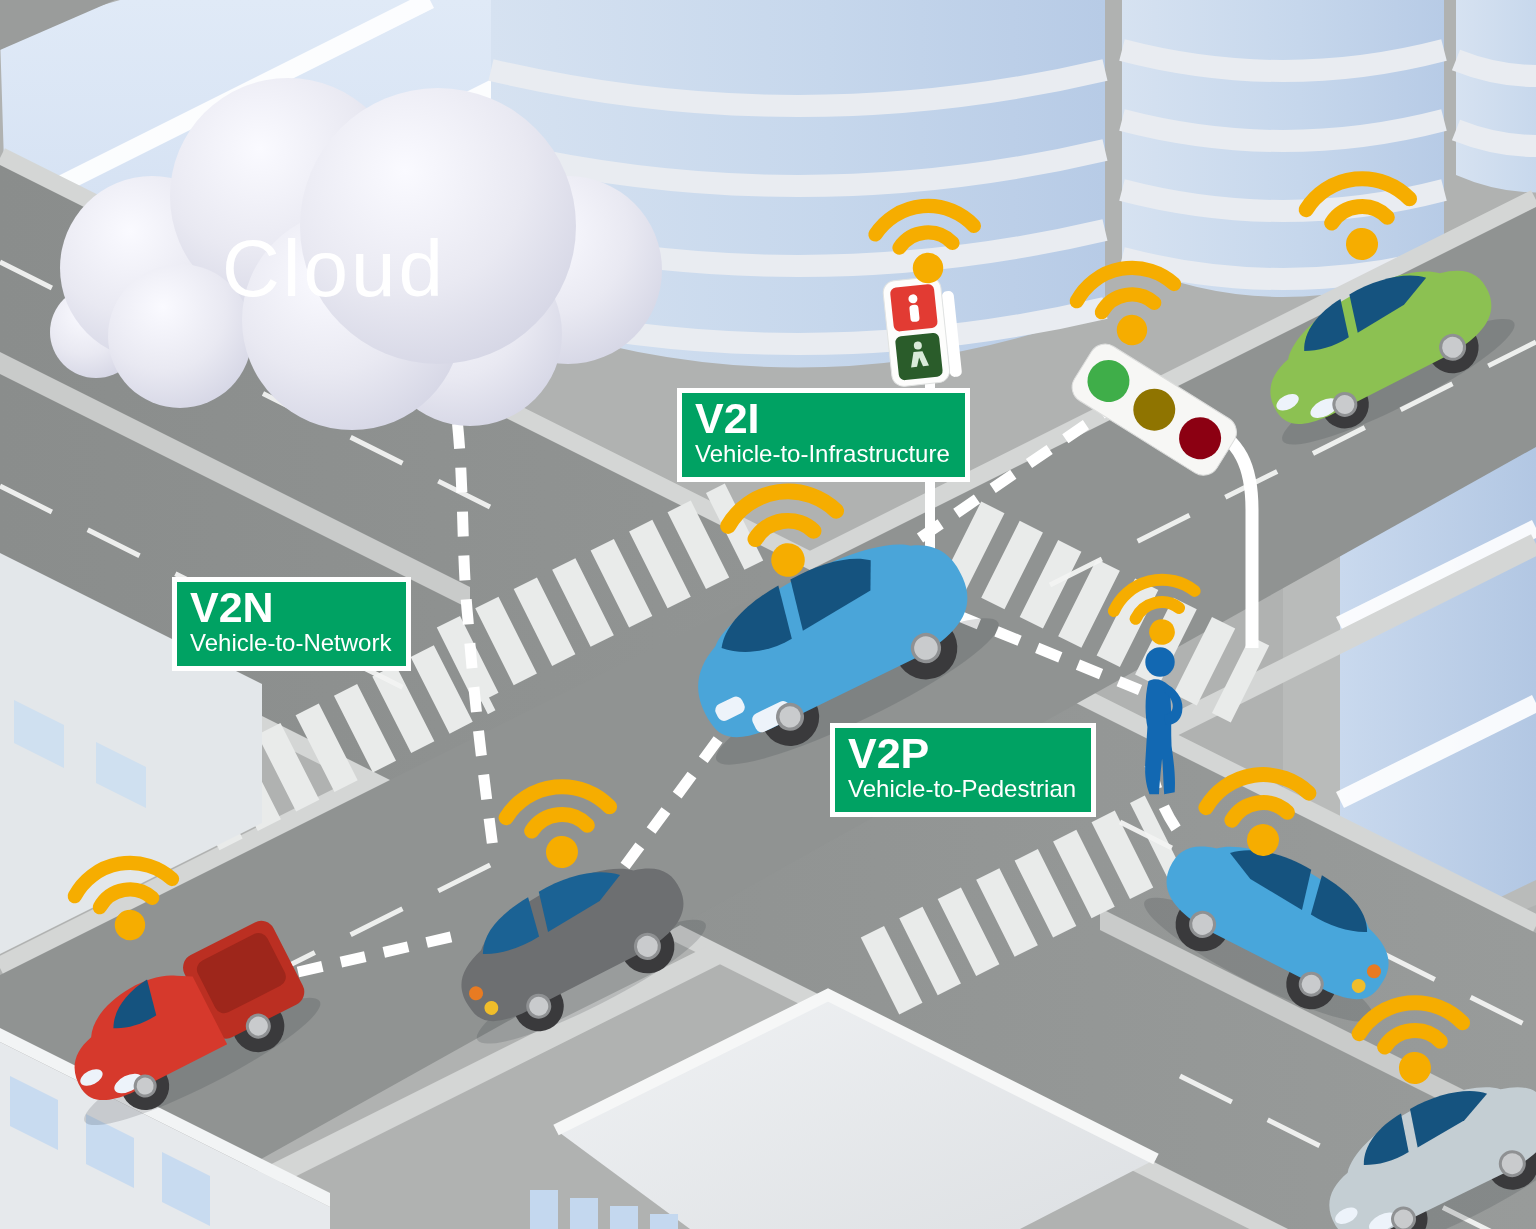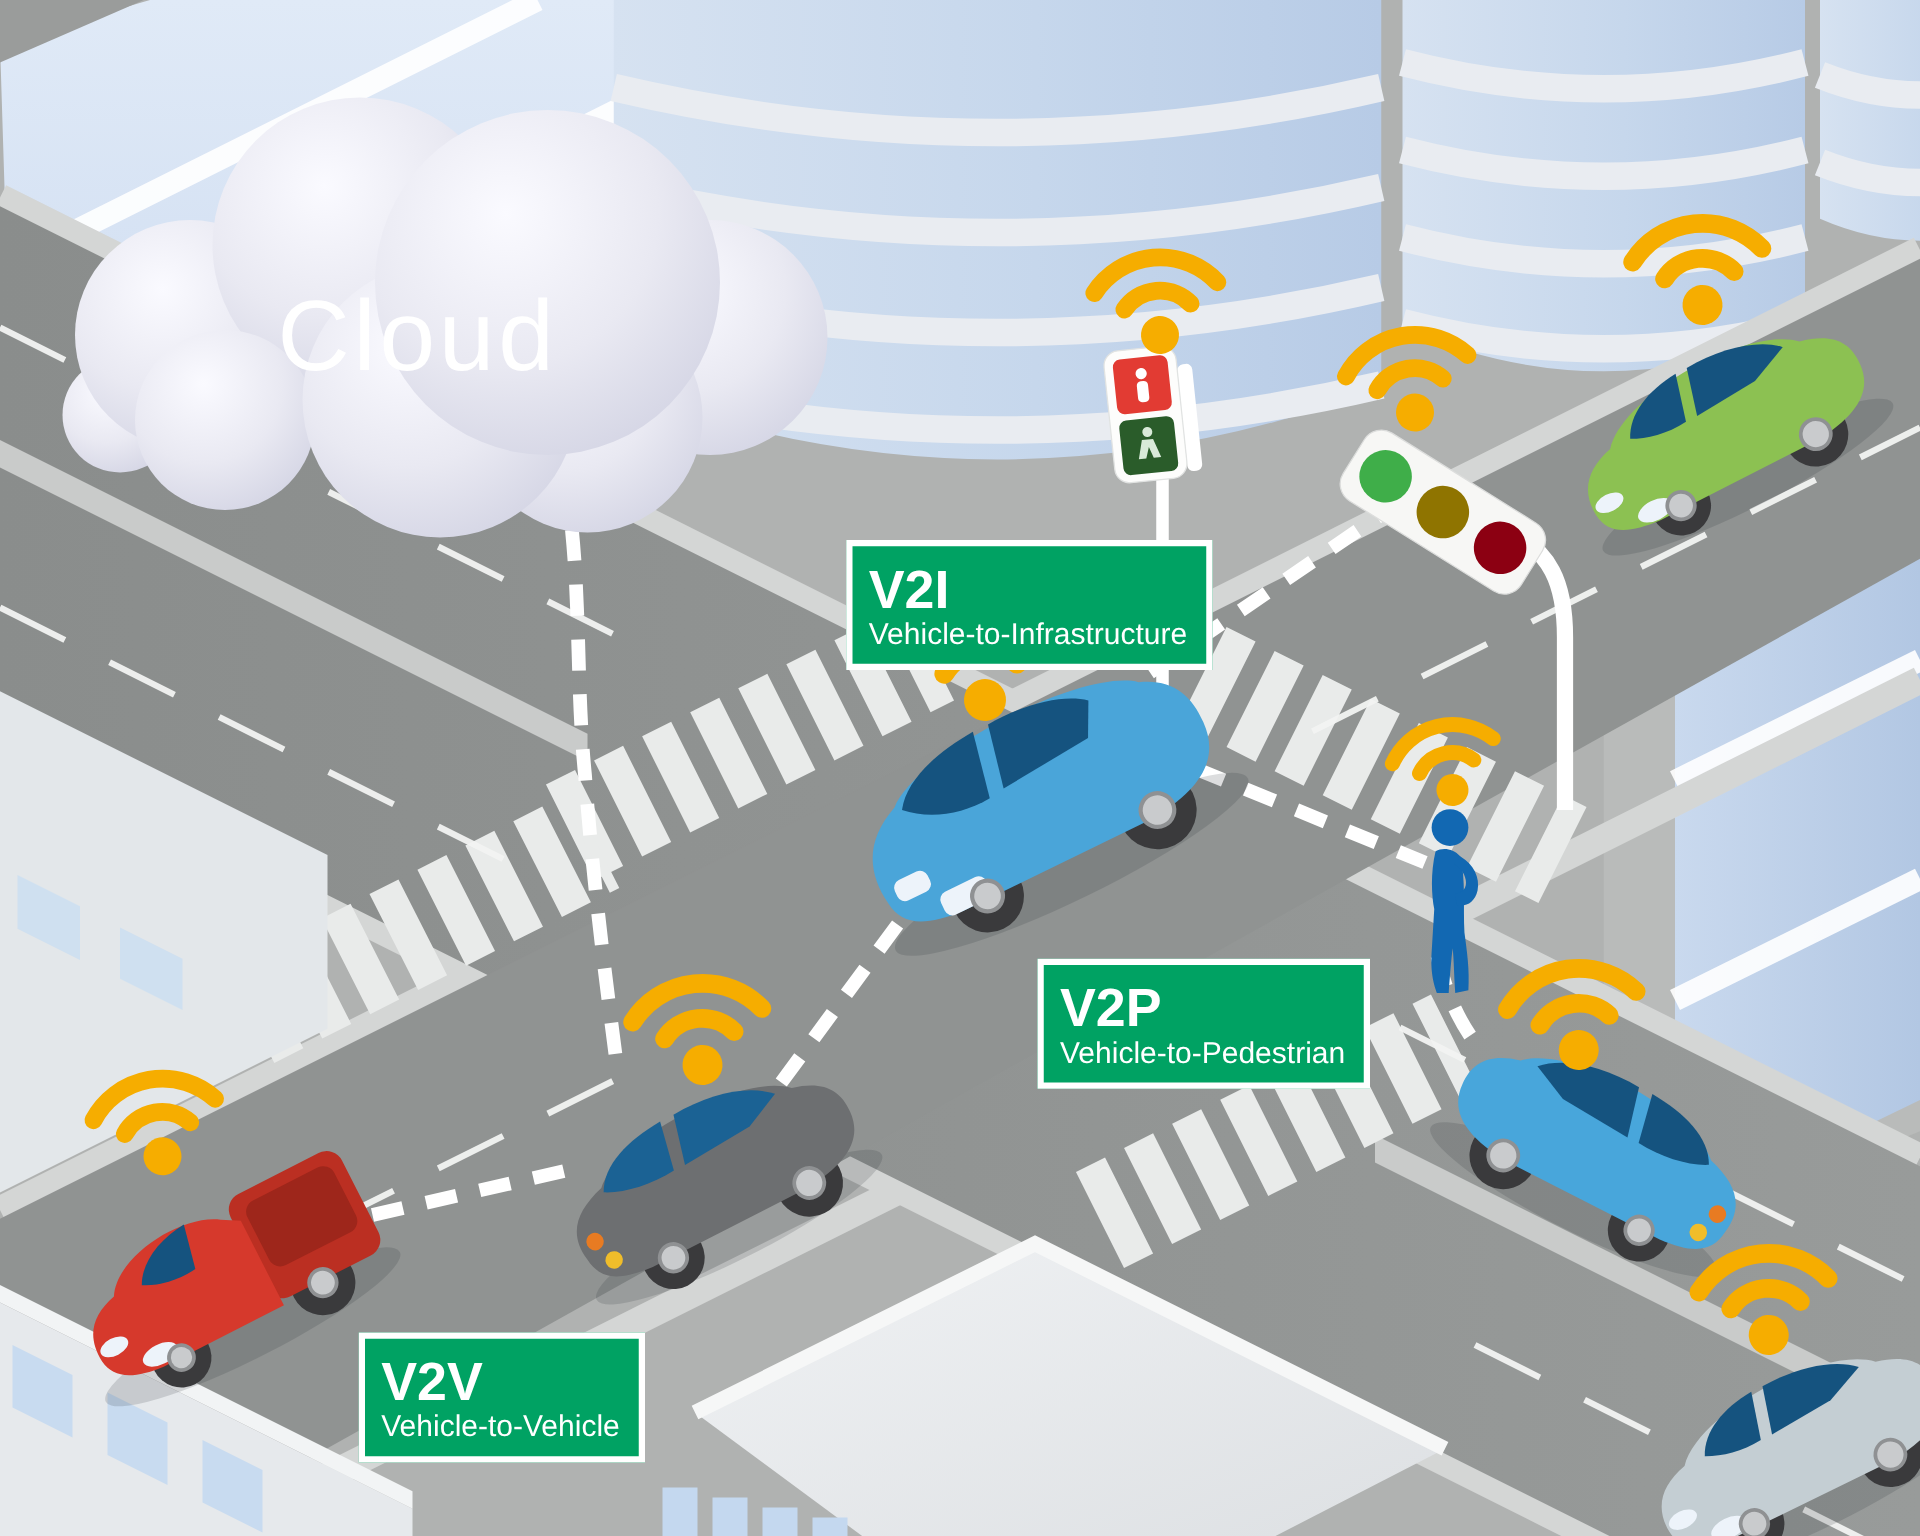--- a/index.html
+++ b/index.html
@@ -12,21 +12,21 @@
   .tyre{fill:#3a3a3c;}
   .hub{fill:#c9cbcd;stroke:#8f9193;stroke-width:3;}
   .shd{fill:rgba(40,45,50,.16);}
   .curb{stroke:#d4d6d5;stroke-width:22;fill:none;}
   .lane{stroke:#f2f3f2;stroke-width:5;stroke-dasharray:58 40;fill:none;opacity:.95;}
   .zebra{stroke:#e9ebea;stroke-width:86;stroke-dasharray:26 17;fill:none;}
   .link{stroke:#ffffff;stroke-width:11;stroke-dasharray:25 19;fill:none;stroke-linecap:butt;}
   .cylstripe{stroke:#e9ecf1;stroke-width:22;fill:none;}
   .bstripe{stroke:#ffffff;stroke-width:18;opacity:.9;fill:none;}
   .v2label{position:absolute;background:#00a263;border:5px solid #ffffff;color:#fff;
-    padding:13px 15px 9px 13px;white-space:nowrap;margin-top:44px;}
+    padding:3px 15px 9px 13px;white-space:nowrap;}
   .v2label .abbr{font-size:43px;font-weight:bold;line-height:1.04;}
   .v2label .name{font-size:24px;line-height:1.12;}
   .cloudtext{fill:#ffffff;font-size:80px;letter-spacing:3px;}
 </style>
 </head>
 <body>
 
 <div id="stage">
 <svg width="1536" height="1229" viewBox="0 0 1536 1229">
   <defs>
@@ -283,21 +283,21 @@
     <circle cx="352" cy="320" r="110" fill="url(#cg)"></circle>
     <circle cx="438" cy="226" r="138" fill="url(#cg)"></circle>
     <text class="cloudtext" x="222" y="296">Cloud</text>
   </g>
 </svg>
 
   <div class="v2label" style="left:677px;top:388px">
     <div class="abbr">V2I</div>
     <div class="name">Vehicle-to-Infrastructure</div>
   </div>
+  <div class="v2label" style="left:172px;top:577px">
+    <div class="abbr">V2N</div>
+    <div class="name">Vehicle-to-Network</div>
+  </div>
   <div class="v2label" style="left:830px;top:723px">
     <div class="abbr">V2P</div>
     <div class="name">Vehicle-to-Pedestrian</div>
   </div>
-  <div class="v2label" style="left:287px;top:1022px">
-    <div class="abbr">V2V</div>
-    <div class="name">Vehicle-to-Vehicle</div>
-  </div>
 </div>
 
 </body></html>

